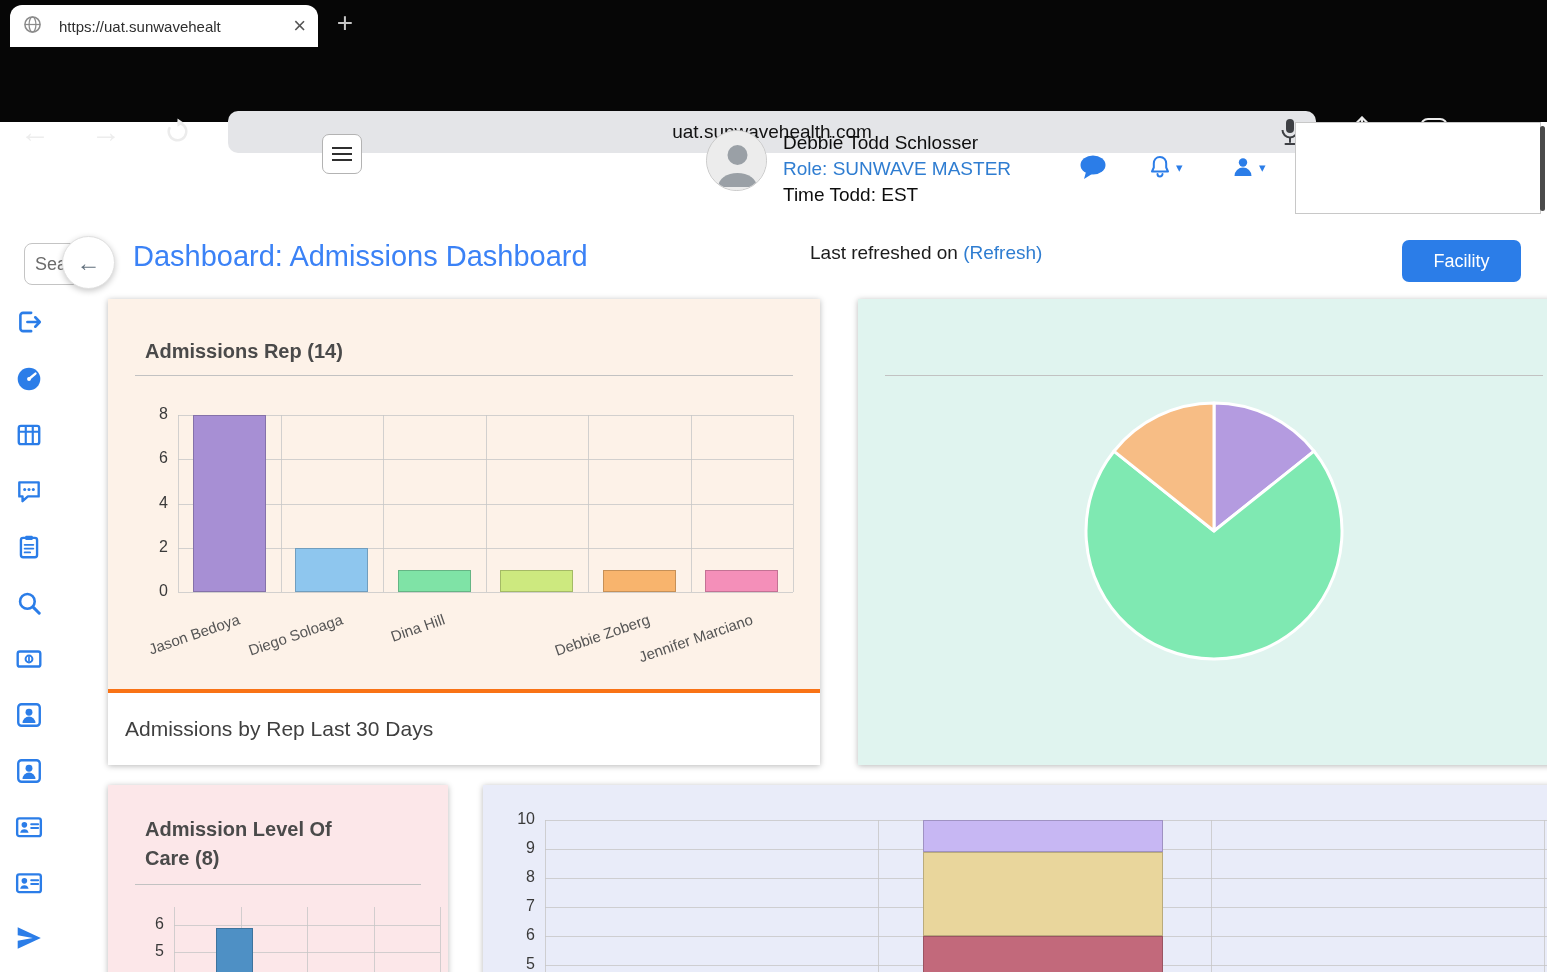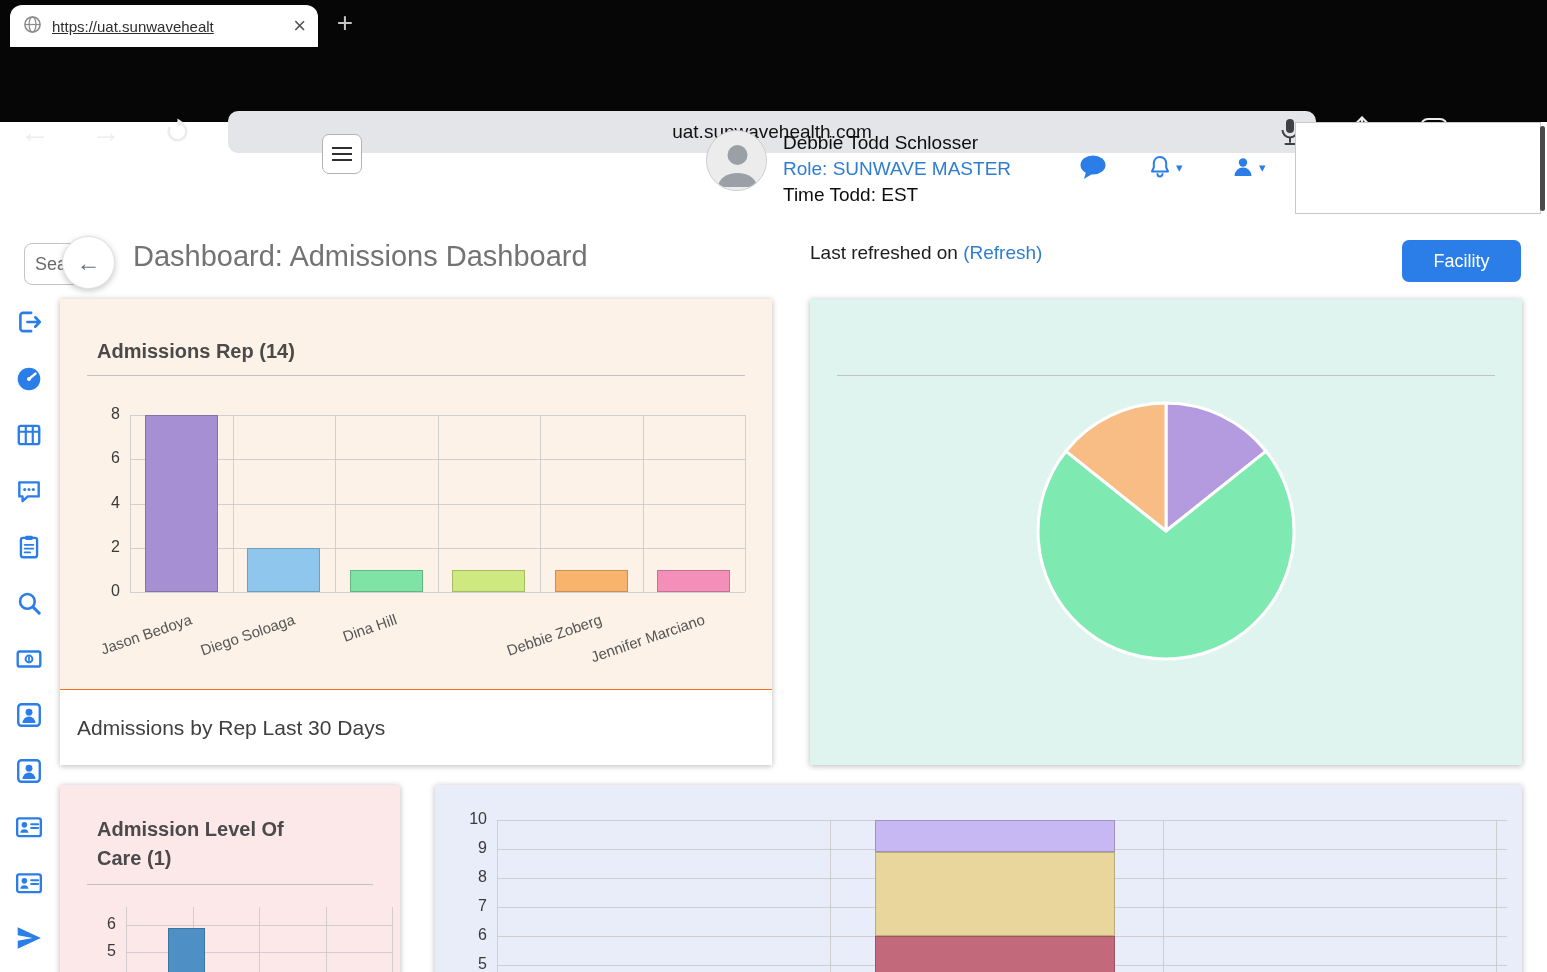--- a/index.html
+++ b/index.html
@@ -3,21 +3,21 @@
 <meta charset="utf-8">
 <style>
   * { margin:0; padding:0; box-sizing:border-box; }
   html,body { width:1547px; height:972px; overflow:hidden; background:#fff;
     font-family:"Liberation Sans", sans-serif; position:relative; }
 
   
   #tabbar { position:absolute; left:0; top:0; width:1547px; height:47px; background:#060606; }
   #tab { position:absolute; left:10px; top:5px; width:308px; height:42px; background:#fff;
          border-radius:12px 12px 0 0; display:flex; align-items:center; padding:0 12px 0 13px; }
-  #tab-title { flex:1; margin-left:10px; font-size:15px; color:#2e2e2e; white-space:nowrap; overflow:hidden;text-decoration:underline; }
+  #tab-title { flex:1; margin-left:17px; font-size:15px; color:#2e2e2e; white-space:nowrap; overflow:hidden; }
   #tab-close { font-size:22px; color:#555; line-height:1; }
   #newtab { position:absolute; left:328px; top:6px; width:34px; height:34px; color:#c6c6c6;
             font-size:28px; display:flex; align-items:center; justify-content:center; }
   #toolbar { position:absolute; left:0; top:47px; width:1547px; height:75px; background:#060606; }
   .nav-btn { position:absolute; top:66px; width:38px; height:38px; color:#ededed; font-size:30px;
              display:flex; align-items:center; justify-content:center; }
   #btn-back { left:16px; } #btn-fwd { left:87px; }
   #btn-reload { position:absolute; left:162px; top:69px; width:32px; height:32px; }
   #urlbar { position:absolute; left:228px; top:64px; width:1088px; height:42px; background:#e4e5e8;
             border-radius:10px; display:flex; align-items:center; justify-content:center; }
@@ -39,36 +39,36 @@
   .hdr-ico { position:absolute; } .caret { position:absolute; color:#2b7de8; font-size:13px; }
   #header-panel { position:absolute; left:1295px; top:122px; width:246px; height:92px; background:#fff; border:1px solid #c8c8c8; }
   #scroll-thumb { position:absolute; left:1540px; top:126px; width:5px; height:85px; background:#4a4a4a; border-radius:3px; }
 
   
   #search-box { position:absolute; left:24px; top:243px; width:57px; height:42px; border:1px solid #c4c4c4;
                 border-radius:8px; background:#fff; overflow:hidden; font-size:18px; color:#6b6b6b; padding:10px 0 0 10px; }
   #collapse-btn { position:absolute; left:62px; top:236px; width:53px; height:53px; border-radius:50%; background:#fff;
                   border:1px solid #e0e0e0; box-shadow:0 2px 6px rgba(0,0,0,.22); display:flex; align-items:center;
                   justify-content:center; font-size:24px; color:#62707d; }
-  #page-title { position:absolute; left:133px; top:240px; font-size:29px; color:#737373; }
+  #page-title { position:absolute; left:133px; top:240px; font-size:29px; color:#3b82f6; }
   #refresh-line { position:absolute; left:810px; top:242px; font-size:19px; color:#1c1c1c; }
   #refresh-link { color:#2f7dd1; }
   #customize-btn { position:absolute; left:1402px; top:240px; width:119px; height:42px; background:#2b7de8;
                    color:#fff; font-size:18px; border:none; border-radius:7px; display:flex; align-items:center; justify-content:center; }
   .side-icon { position:absolute; left:15px; width:28px; height:28px; color:#2b7de8; }
 
   
-  .card { position:absolute; box-shadow:0 1px 6px rgba(0,0,0,.28); overflow:hidden; }
+  .card { position:absolute; box-shadow:0 1px 6px rgba(0,0,0,.28); overflow:hidden;margin-left:48px; }
   #card1 { left:60px; top:299px; width:712px; height:466px; background:#fdf2e8; }
   #card2 { left:810px; top:299px; width:712px; height:466px; background:#e0f4ef; }
   #card3 { left:60px; top:785px; width:340px; height:200px; background:#fce7e9; }
   #card4 { left:435px; top:785px; width:1087px; height:200px; background:#e9ecf9; }
   .card-title { position:absolute; font-size:20px; font-weight:bold; color:#4a4a4a; line-height:29px; }
   .card-hr { position:absolute; height:1px; background:#c2c2c2; }
-  .card-footer { position:absolute; left:0; right:0; bottom:0; height:76px; background:#fff; border-top:1px solid #f97316;
+  .card-footer { position:absolute; left:0; right:0; bottom:0; height:76px; background:#fff; border-top:4px solid #f97316;
                  display:flex; align-items:center; padding-left:17px; font-size:21px; color:#3f3f3f; }
   .gridline { position:absolute; background:#c7c7c7; opacity:.8; }
   .tick-label { position:absolute; font-size:16px; color:#3a3a3a; }
   .chart-bar { position:absolute; border:1px solid rgba(0,0,0,.2); }
   .x-label { position:absolute; font-size:15px; color:#555; text-align:right;
              transform:rotate(-19deg); transform-origin:100% 50%; white-space:nowrap; }
   #pie-svg { position:absolute; left:216px; top:92px; }
 </style>
 </head>
 <body>
@@ -189,21 +189,21 @@
 <div id="card2" class="card">
   <div class="card-hr" style="left:27px; top:76px; width:658px;"></div>
   <svg id="pie-svg" width="280" height="280" viewBox="0 0 280 280">
       <path d="M140 140 L140 12 A128 128 0 0 1 240.07442975590783 60.193305362082114 Z" fill="#b49be0" stroke="#ffffff" stroke-width="3" stroke-linejoin="round"></path>
       <path d="M140 140 L240.07442975590783 60.193305362082114 A128 128 0 1 1 39.925570244092214 60.19330536208207 Z" fill="#7fe9b2" stroke="#ffffff" stroke-width="3" stroke-linejoin="round"></path>
       <path d="M140 140 L39.925570244092214 60.19330536208207 A128 128 0 0 1 140.00000000000009 12 Z" fill="#f7bd85" stroke="#ffffff" stroke-width="3" stroke-linejoin="round"></path>
     </svg>
 </div>
 
 <div id="card3" class="card">
-  <div class="card-title" style="left:37px; top:30px; width:235px;">Admission Level Of Care (1)</div>
+  <div class="card-title" style="left:37px; top:30px; width:235px;">Admission Level Of Care (8)</div>
   <div class="card-hr" style="left:27px; top:99px; width:286px;"></div>
 <div class="gridline" style="left: 66px; top: 140px; width: 266px; height: 1px;"></div>
     <div class="tick-label" style="left: 20px; top: 130px; width: 36px; text-align: right;">6</div>
     <div class="gridline" style="left: 66px; top: 167px; width: 266px; height: 1px;"></div>
     <div class="tick-label" style="left: 20px; top: 157px; width: 36px; text-align: right;">5</div>
     <div class="gridline" style="left: 66px; top: 122px; width: 1px; height: 78px;"></div>
     <div class="gridline" style="left: 132.5px; top: 122px; width: 1px; height: 78px;"></div>
     <div class="gridline" style="left: 199px; top: 122px; width: 1px; height: 78px;"></div>
     <div class="gridline" style="left: 265.5px; top: 122px; width: 1px; height: 78px;"></div>
     <div class="gridline" style="left: 332px; top: 122px; width: 1px; height: 78px;"></div>

